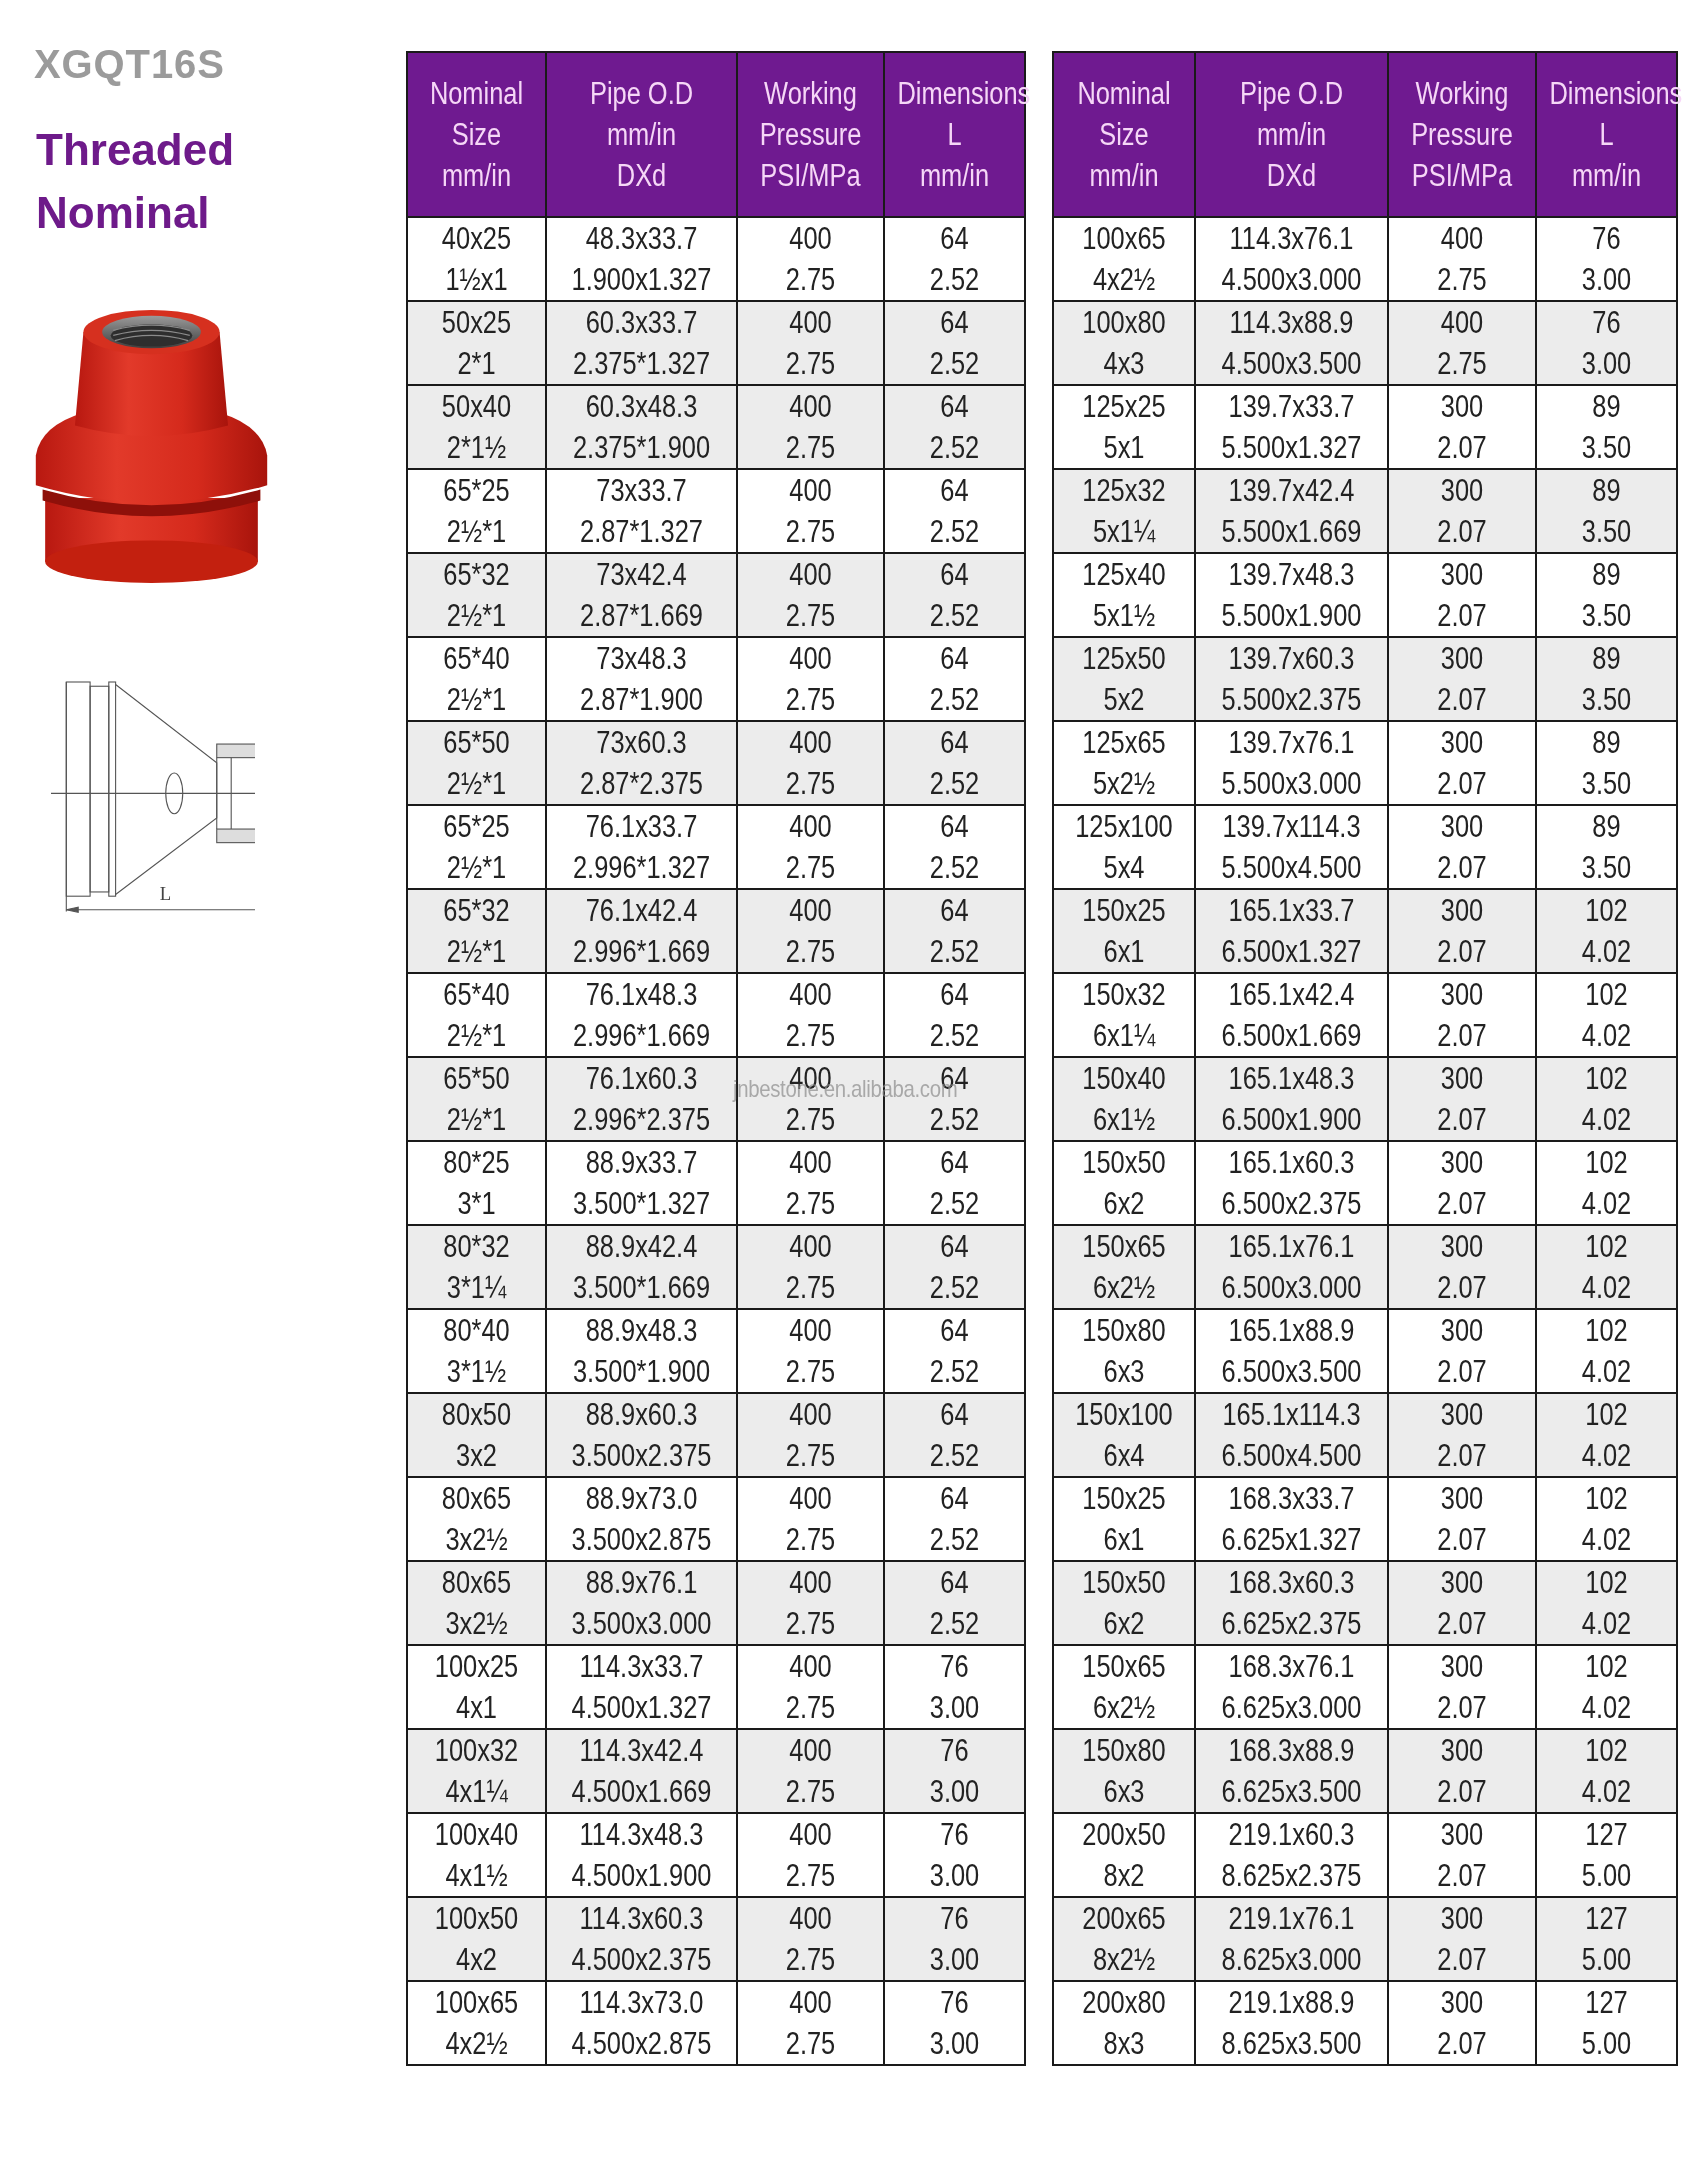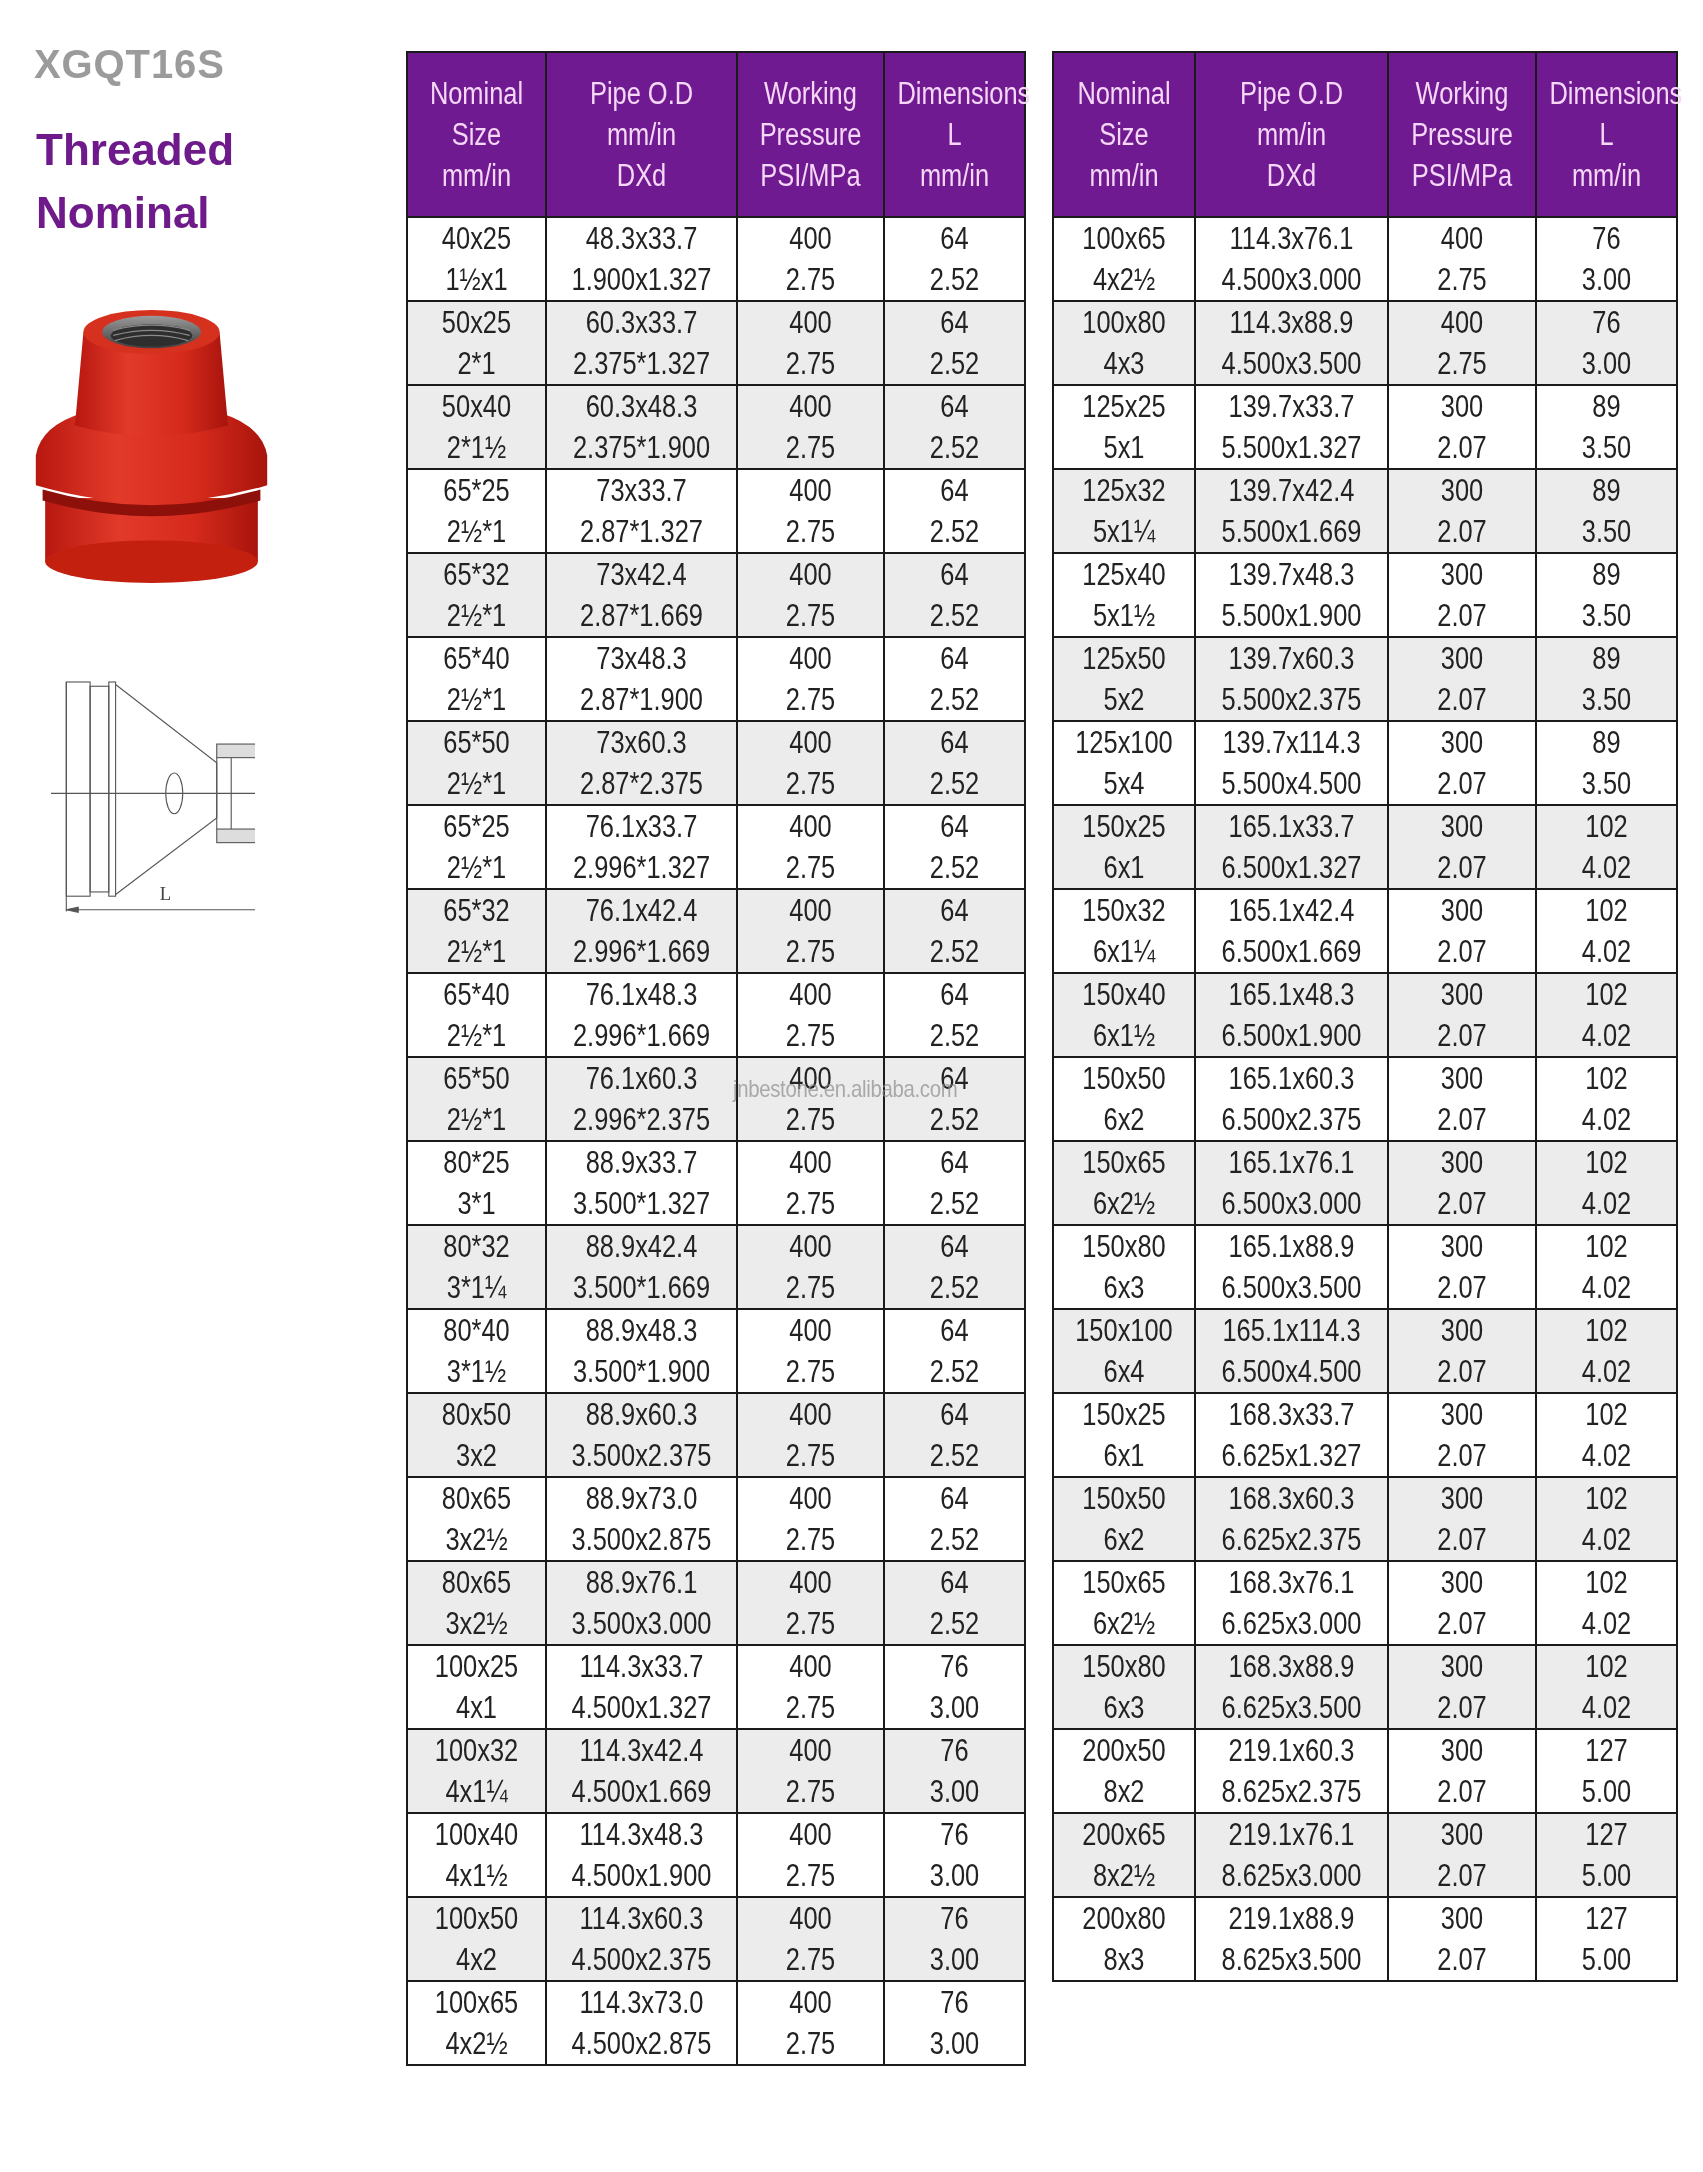--- a/index.html
+++ b/index.html
@@ -647,20 +647,38 @@
           <span>300</span>
           <span>2.07</span>
         </td>
         <td>
           <span>89</span>
           <span>3.50</span>
         </td>
       </tr>
       <tr>
         <td>
+          <span>125x65</span>
+          <span>5x2½</span>
+        </td>
+        <td>
+          <span>139.7x76.1</span>
+          <span>5.500x3.000</span>
+        </td>
+        <td>
+          <span>300</span>
+          <span>2.07</span>
+        </td>
+        <td>
+          <span>89</span>
+          <span>3.50</span>
+        </td>
+      </tr>
+      <tr>
+        <td>
           <span>125x100</span>
           <span>5x4</span>
         </td>
         <td>
           <span>139.7x114.3</span>
           <span>5.500x4.500</span>
         </td>
         <td>
           <span>300</span>
           <span>2.07</span>

